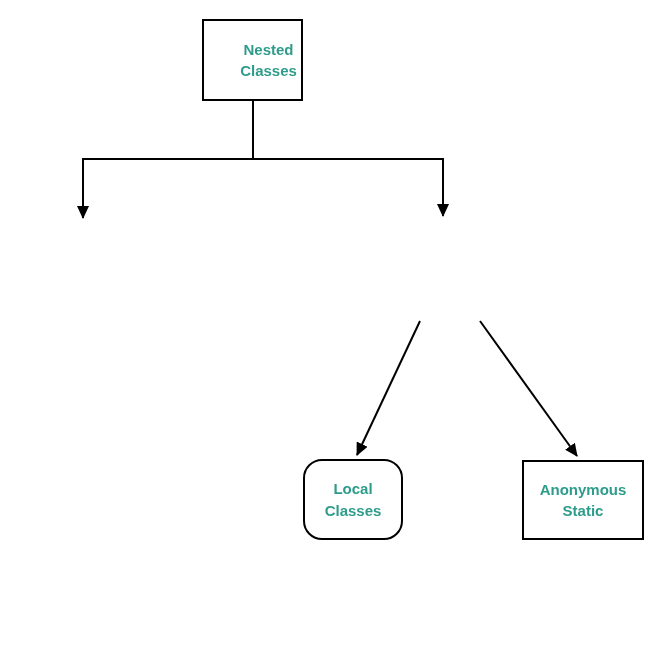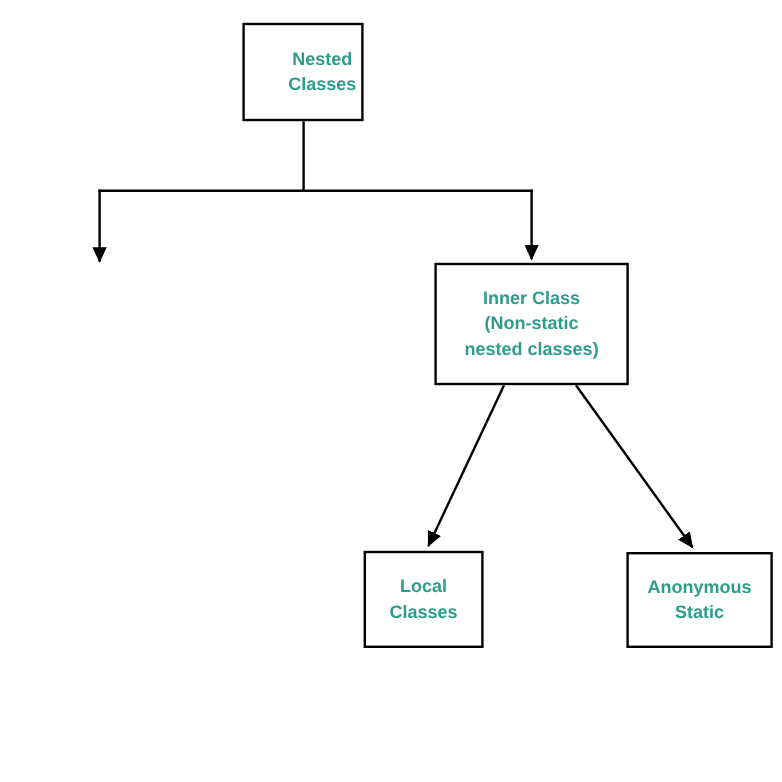--- a/index.html
+++ b/index.html
@@ -33,21 +33,21 @@
     line-height: 1.42;
     display: flex;
     align-items: center;
     justify-content: center;
     text-align: center;
     white-space: pre-line;
   }
   .node-root      { left: 202px; top: 19px;  width: 101px; height: 82px; padding-left: 32px;  }
   .node-static    { left: 3px;   top: 221px; width: 161px; height: 100px; }
   .node-inner     { left: 362px; top: 219px; width: 162px; height: 102px; }
-  .node-local     { left: 303px; top: 459px; width: 100px; height: 81px;  }
+  .node-local     { left: 303px; top: 459px; width: 100px; height: 81px; border-radius: 19px;  }
   .node-anonymous { left: 522px; top: 460px; width: 122px; height: 80px;  }
 </style>
 </head>
 <body>
 
 <div class="canvas">
 
   <svg class="connectors" viewBox="0 0 652 652" xmlns="http://www.w3.org/2000/svg" aria-hidden="true">
     <defs>
       <marker id="arrowhead" markerUnits="userSpaceOnUse" markerWidth="16" markerHeight="14" refX="12" refY="6" orient="auto">
@@ -65,23 +65,20 @@
 
     <line x1="420" y1="321" x2="357" y2="455" class="edge" marker-end="url(#arrowhead)" stroke="#000000" stroke-width="2"></line>
 
     <line x1="480" y1="321" x2="577" y2="456" class="edge" marker-end="url(#arrowhead)" stroke="#000000" stroke-width="2"></line>
   </svg>
 
   <div class="node node-root">Nested
 Classes</div>
 
 
-  <div class="node node-inner">Inner Class
-(Non-static
-nested classes)</div>
 
   <div class="node node-local">Local
 Classes</div>
 
   <div class="node node-anonymous">Anonymous
 Static</div>
 
 </div>
 
 </body></html>

